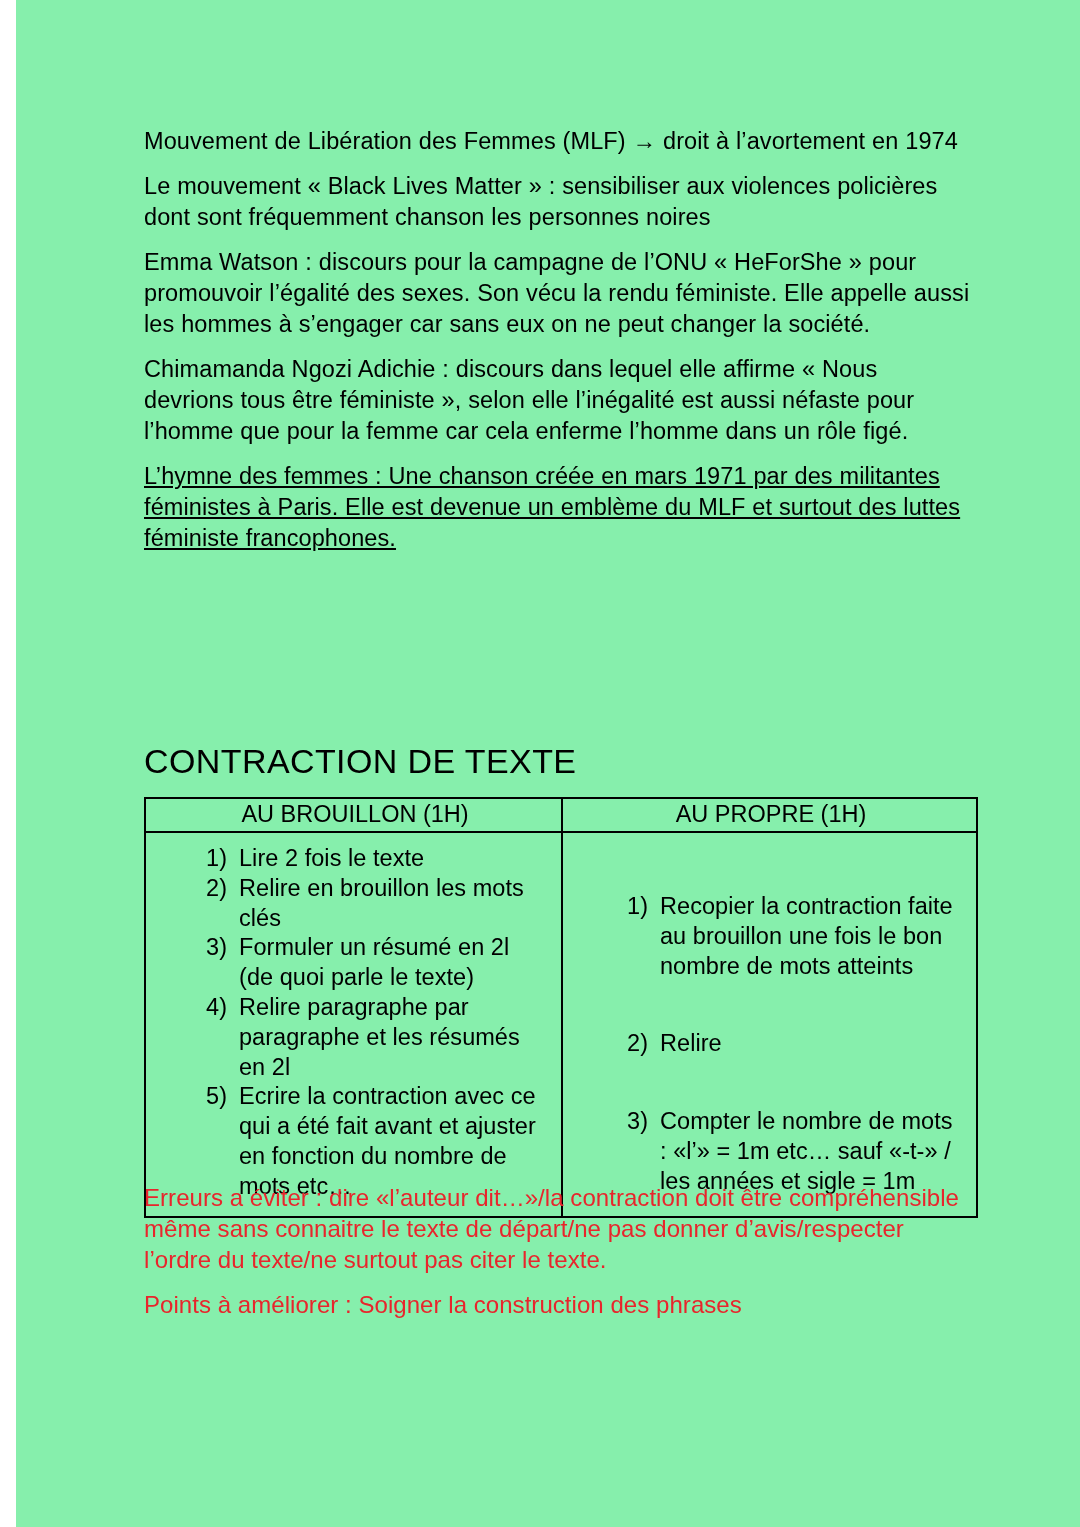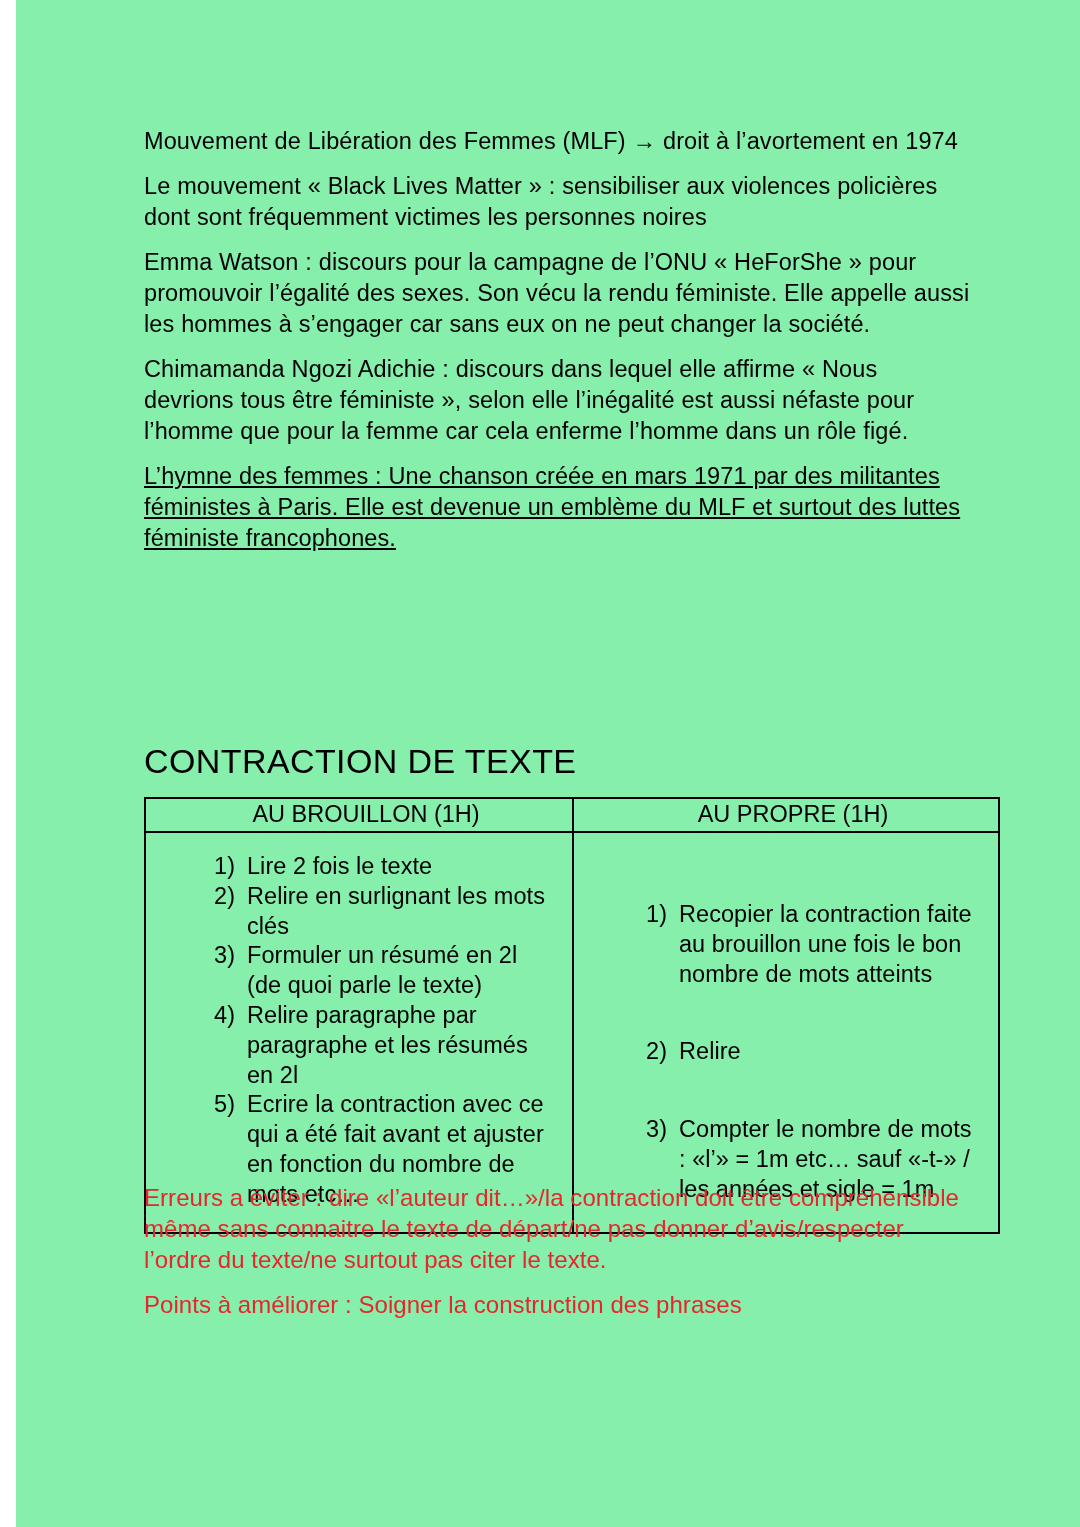--- a/index.html
+++ b/index.html
@@ -66,29 +66,29 @@
     width: 822px;
   }
   table.contraction {
     border-collapse: collapse;
     width: 822px;
     table-layout: fixed;
   }
   table.contraction td,
   table.contraction th {
     border: 2px solid #000;
-    padding: 16px;
+    padding: 8px;
     vertical-align: top;
     font-weight: 400;
   }
   table.contraction th {
     text-align: center;
     font-size: 23.5px;
     line-height: 29px;
-    padding: 1px 0 2px 14px;
+    padding: 1px 0 2px 3px;
     height: 28px;
   }
   .col-left  { width: 412px; }
   .col-right { width: 410px; border-radius: 8px; }
 
   .cell-body {
     padding: 3px 6px 6px 6px;
     min-height: 338px;
   }
   td.cell-right .cell-body { min-height: 338px; }
@@ -137,21 +137,21 @@
   }
   .red-para:last-child { margin-bottom: 1px; }
 </style>
 </head>
 <body>
 
 <div class="page">
 
   <div class="notes">
     <p class="note-para">Mouvement de Libération des Femmes (MLF) → droit à l’avortement en 1974</p>
-    <p class="note-para">Le mouvement « Black Lives Matter » : sensibiliser aux violences policières dont sont fréquemment victimes les personnes noires</p>
+    <p class="note-para">Le mouvement « Black Lives Matter » : sensibiliser aux violences policières dont sont fréquemment chanson les personnes noires</p>
     <p class="note-para"> Emma Watson : discours pour la campagne de l’ONU « HeForShe » pour promouvoir l’égalité des sexes. Son vécu la rendu féministe. Elle appelle aussi les hommes à s’engager car sans eux on ne peut changer la société.</p>
     <p class="note-para">Chimamanda Ngozi Adichie : discours  dans lequel elle affirme « Nous devrions tous être féministe », selon elle l’inégalité est aussi néfaste pour l’homme que pour la femme car cela enferme l’homme dans un rôle figé.</p>
     <p class="note-para">L’hymne des femmes : Une chanson créée en mars 1971 par des militantes féministes à Paris. Elle est devenue un emblème du MLF et surtout des luttes féministe francophones.</p>
   </div>
 
   <h1 class="section-title">CONTRACTION DE TEXTE</h1>
 
   <div class="tbl-wrap">
     <table class="contraction">
       <thead>
@@ -159,21 +159,21 @@
           <th class="col-left">AU BROUILLON (1H)</th>
           <th class="col-right">AU PROPRE (1H)</th>
         </tr>
       </thead>
       <tbody>
         <tr>
           <td class="cell-left">
             <div class="cell-body">
               <ol class="steps">
                 <li>Lire 2 fois le texte</li>
-                <li>Relire en surlignant les mots clés</li>
+                <li>Relire en brouillon les mots clés</li>
                 <li>Formuler un résumé en 2l (de quoi parle le texte)</li>
                 <li>Relire paragraphe par paragraphe et les résumés en 2l</li>
                 <li>Ecrire la contraction avec ce qui a été fait avant et ajuster en fonction du nombre de mots etc…</li>
               </ol>
             </div>
           </td>
           <td class="cell-right">
             <div class="cell-body">
               <ol class="steps">
                 <li>Recopier la contraction faite au brouillon une fois le bon nombre de mots atteints</li>

